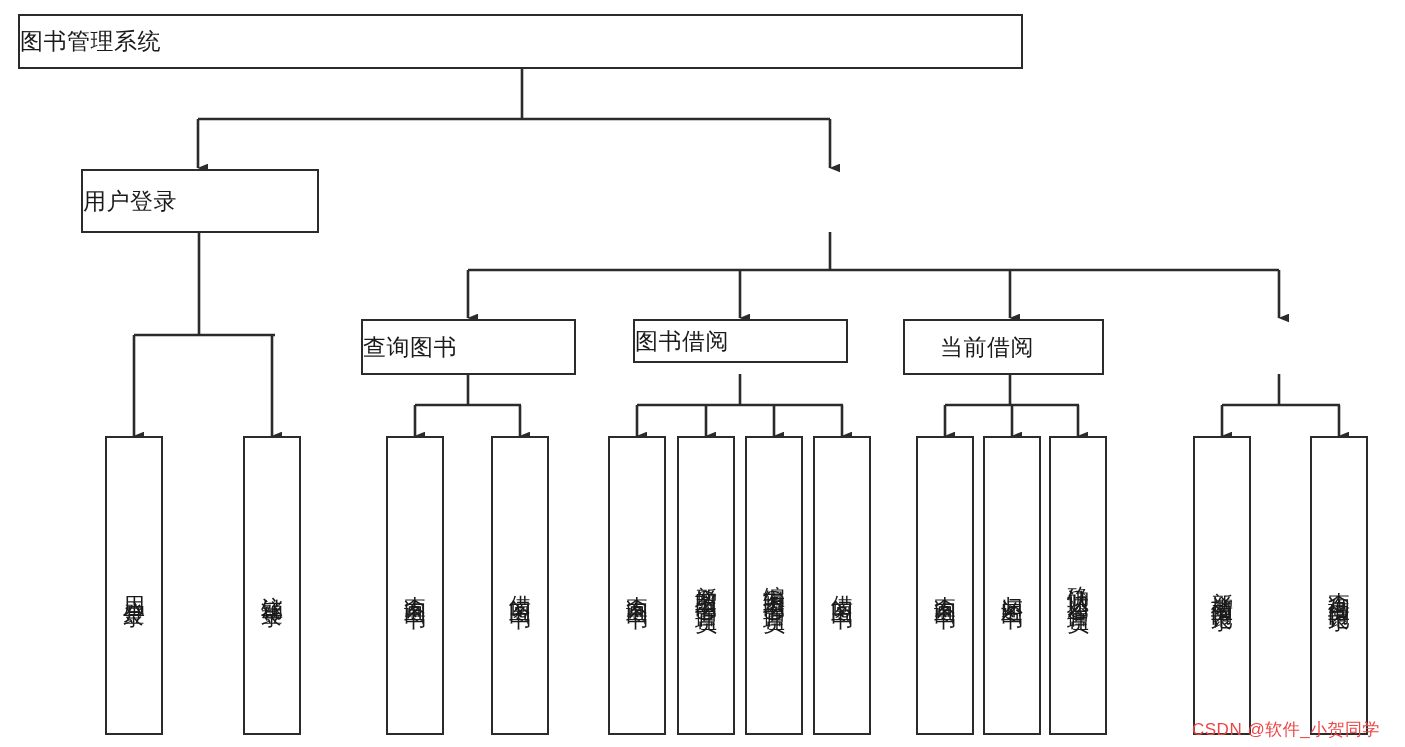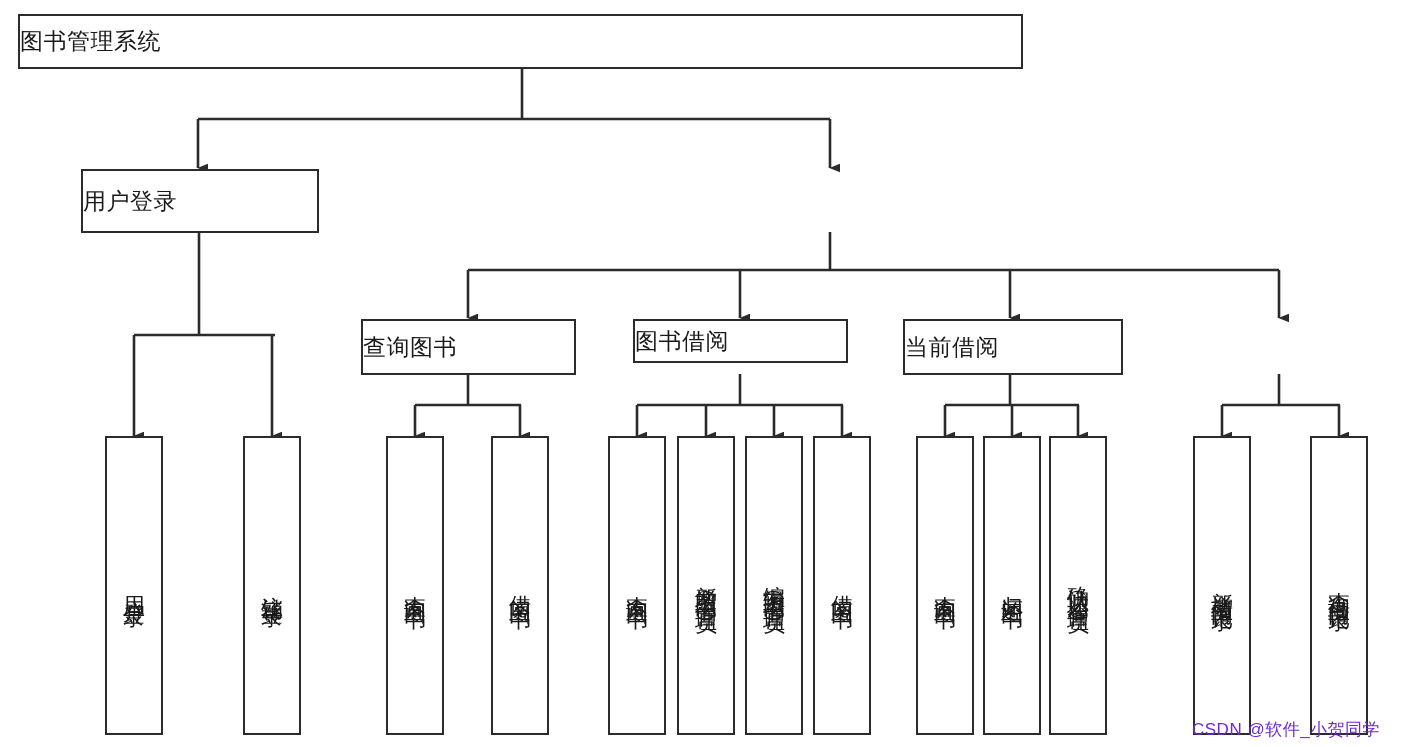--- a/index.html
+++ b/index.html
@@ -55,21 +55,21 @@
   .node.vert .label {
     writing-mode: vertical-rl;
     text-orientation: upright;
     font-size: 22px;
     letter-spacing: 4px;
     line-height: 1;
     white-space: nowrap;
   }
   .watermark {
     position: absolute;
-    color: #6d28d9;
+    color: #ef4444;
     font-size: 17px;
     letter-spacing: 0.5px;
     z-index: 3;
     white-space: nowrap;
     pointer-events: none;
   }
 </style>
 </head>
 <body>
 
@@ -132,21 +132,21 @@
   <div class="node horiz" style="left:81px; top:169px; width:238px; height:64px;">
     <span class="label">用户登录</span>
   </div>
 
   <div class="node horiz" style="left:361px; top:319px; width:215px; height:56px;">
     <span class="label">查询图书</span>
   </div>
   <div class="node horiz" style="left:633px; top:319px; width:215px; height:44px;">
     <span class="label">图书借阅</span>
   </div>
-  <div class="node horiz" style="left:903px; top:319px; width:220px; height:56px;">
+  <div class="node horiz" style="left:903px; top:319px; width:201px; height:56px;padding-left:35px;">
     <span class="label">当前借阅</span>
   </div>
 
   <div class="node vert" style="left:105px; top:436px; width:58px; height:299px;">
     <span class="label">用户登录</span>
   </div>
   <div class="node vert" style="left:243px; top:436px; width:58px; height:299px;">
     <span class="label">注销登录</span>
   </div>
 

